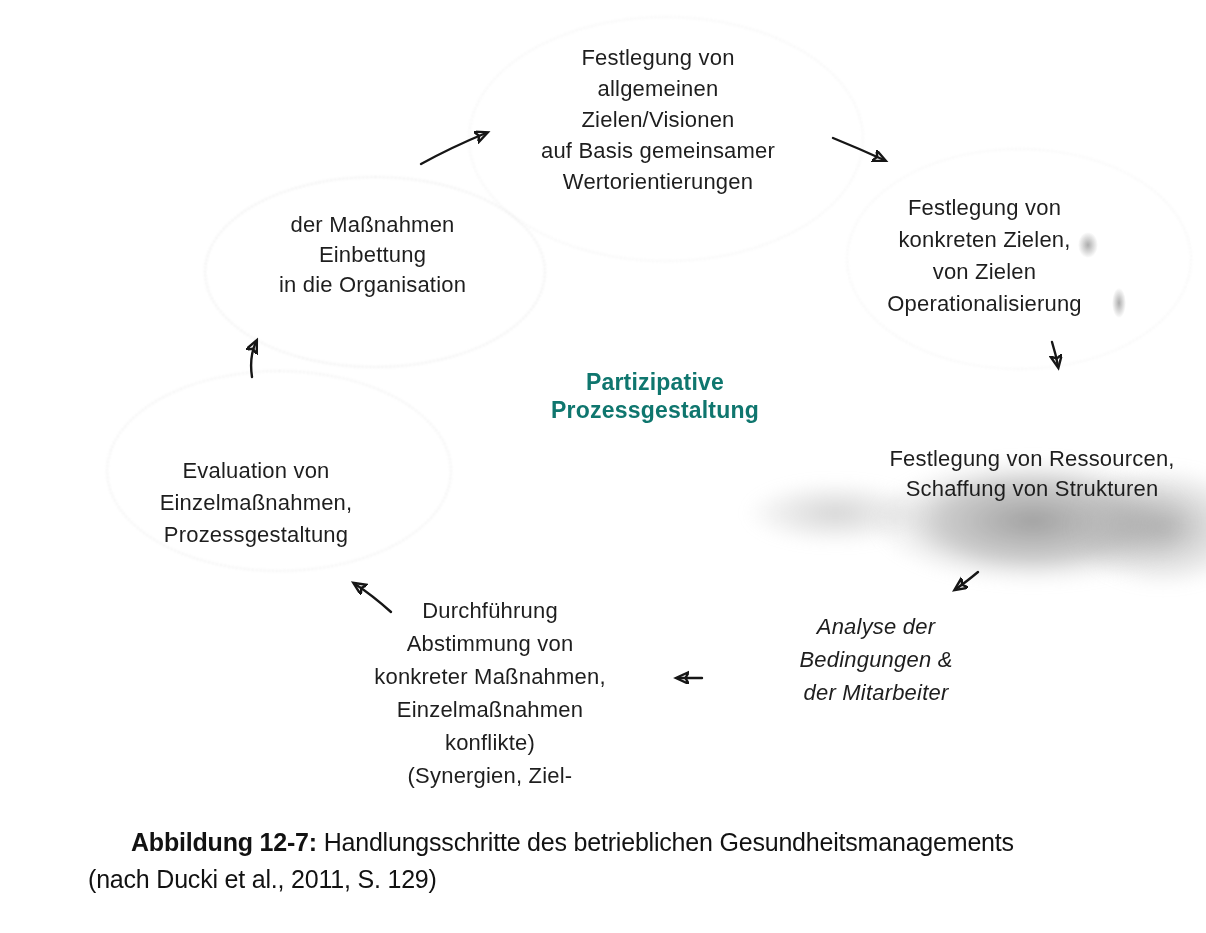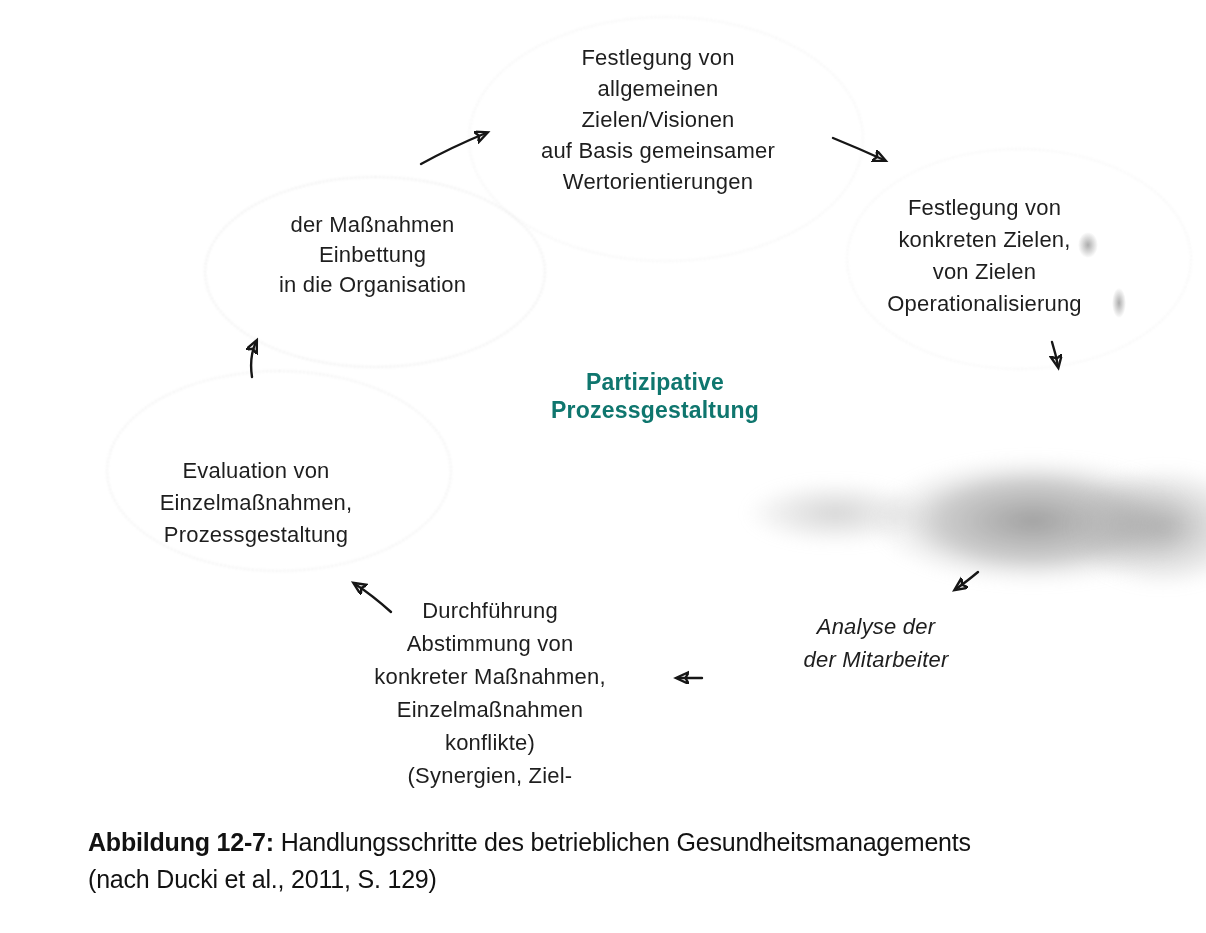--- a/index.html
+++ b/index.html
@@ -51,21 +51,21 @@
   .node-right-upper{left:852px;top:192px;width:265px;line-height:32px;}
   .node-right-middle{left:872px;top:444px;width:320px;line-height:30px;}
   .node-analyse{left:756px;top:610px;width:240px;line-height:33px;font-style:italic;}
   .node-durchfuehrung{left:340px;top:594px;width:300px;line-height:33px;}
   .node-evaluation{left:136px;top:426px;width:240px;line-height:32px;margin-top:29px;}
   .node-einbettung{left:250px;top:210px;width:245px;line-height:30px;}
   .center-label{left:530px;top:368px;width:250px;font-weight:bold;font-size:23px;line-height:28px;color:#0f766e;}
   
   .caption{position:absolute;z-index:3;left:88px;top:824px;width:1040px;
     font-size:25px;line-height:37px;color:#121212;letter-spacing:-.2px;}
-  .caption .cap-bold{font-weight:bold;}
+  .caption .cap-bold{font-weight:bold;margin-left:43px;}
 </style>
 </head>
 <body>
 
 <div class="stage">
 
   <div class="cloud cloud-top"></div>
   <div class="cloud cloud-einbettung"></div>
   <div class="cloud cloud-evaluation"></div>
   <div class="cloud cloud-rightupper"></div>
@@ -99,23 +99,28 @@
     <div class="ln">Wertorientierungen</div>
   </div>
 
   <div class="node node-right-upper">
     <div class="ln">Festlegung von</div>
     <div class="ln">konkreten Zielen,</div>
     <div class="ln">von Zielen</div>
     <div class="ln">Operationalisierung</div>
   </div>
 
+  <div class="node node-right-middle">
+    <div class="ln">Festlegung von Ressourcen,</div>
+    <div class="ln">Schaffung von Strukturen</div>
+  </div>
 
   <div class="node node-analyse">
     <div class="ln">Analyse der</div>
+    <div class="ln">Bedingungen &amp;</div>
     <div class="ln">der Mitarbeiter</div>
   </div>
 
   <div class="node node-durchfuehrung">
     <div class="ln">Durchführung</div>
     <div class="ln">Abstimmung von</div>
     <div class="ln">konkreter Maßnahmen,</div>
     <div class="ln">Einzelmaßnahmen</div>
     <div class="ln">konflikte)</div>
     <div class="ln">(Synergien, Ziel-</div>

